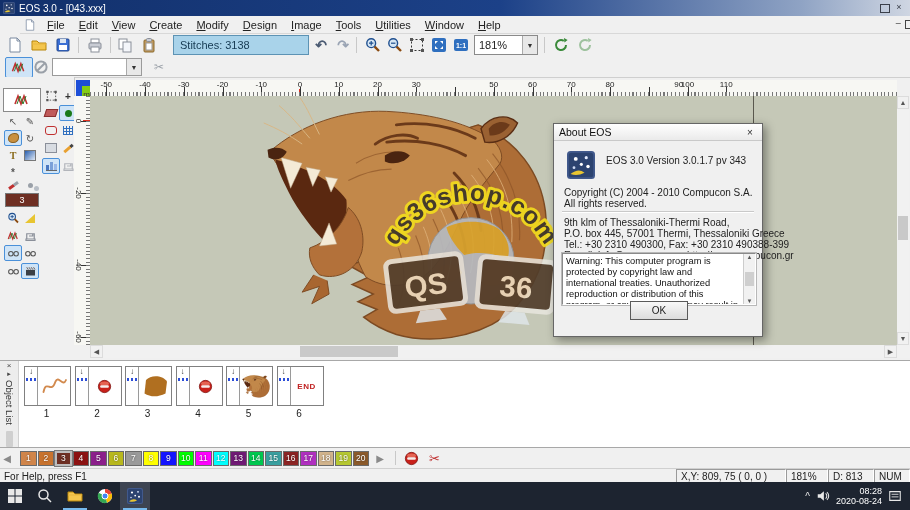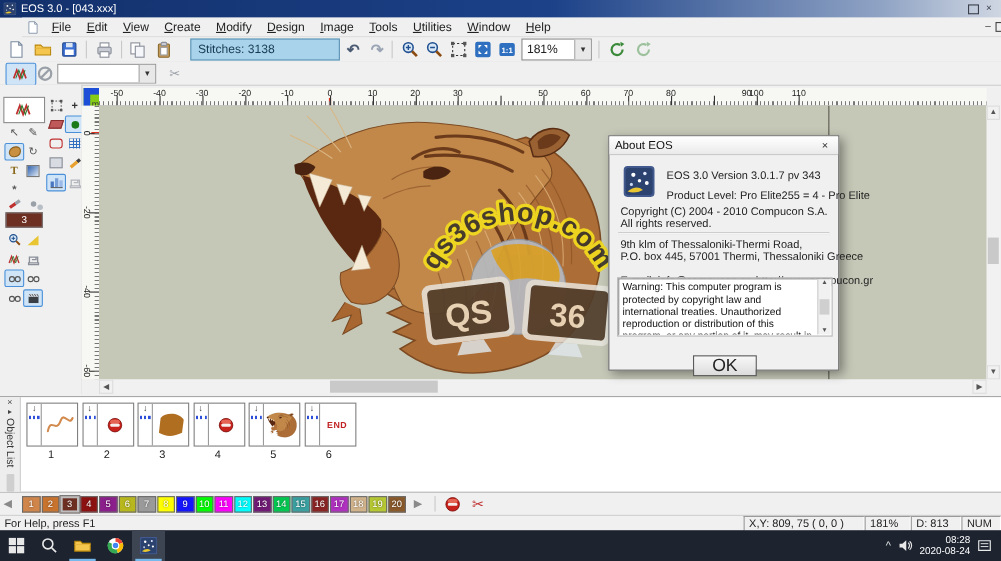--- a/index.html
+++ b/index.html
@@ -107,22 +107,22 @@
      display:flex;align-items:center;padding:0 5px;font-size:10.5px;color:#111;}
   #dlg-close{margin-left:auto;width:14px;text-align:center;color:#333;font-size:10px;}
   #dlg-body{position:relative;height:196px;}
   .dl{position:absolute;left:10px;white-space:nowrap;}
   #dlg-hr{position:absolute;left:8px;right:8px;top:70px;height:1px;background:#c9c9c9;border-bottom:1px solid #fff;}
   #warnbox{position:absolute;left:8px;top:112px;width:192px;height:50px;background:#fff;
      border:1px solid;border-color:#8a8a8a #fff #fff #8a8a8a;outline:1px solid #b8b8b8;display:flex;}
   #warntext{flex:1;padding:2px 3px;font-size:9.3px;line-height:11px;color:#111;overflow:hidden;}
   #warnscroll{width:11px;background:#f1f1f1;border-left:1px solid #ccc;display:flex;flex-direction:column;align-items:center;justify-content:space-between;font-size:6px;color:#555;}
   #warnscroll .th{width:9px;height:14px;background:#cfcfcf;}
-  #ok-btn{position:absolute;left:76px;top:182px;width:56px;height:17px;background:linear-gradient(#f8f8f8,#dcdcdc);
-     border:1px solid #5a5a5a;display:flex;align-items:center;justify-content:center;font-size:16px;}
+  #ok-btn{position:absolute;left:76px;top:160px;width:56px;height:17px;background:linear-gradient(#f8f8f8,#dcdcdc);
+     border:1px solid #5a5a5a;display:flex;align-items:center;justify-content:center;font-size:10px;}
 </style>
 </head>
 <body>
 
 <div id="app">
 
   <svg width="0" height="0" style="position:absolute">
     <defs>
       <symbol id="ic-eos" viewBox="0 0 16 16">
           <rect width="16" height="16" rx="2" fill="#41598c"></rect>
@@ -783,26 +783,26 @@
   <div id="dialog" class="abs">
     <div id="dlg-title">
       <span>About EOS</span>
       <span id="dlg-close">×</span>
     </div>
     <div id="dlg-body">
       <svg class="abs" style="left:12px;top:10px;width:30px;height:28px">
           <use href="#ic-eos"></use>
         </svg>
       <span class="dl" style="left:52px;top:14px">EOS 3.0 Version 3.0.1.7 pv 343</span>
-      <span class="dl" style="left:52px;top:32px">Product Level:  Pro Elite255 =  4  - Pro Elite</span>
       <span class="dl" style="top:46px">Copyright (C) 2004 - 2010 Compucon S.A.</span>
       <span class="dl" style="top:57px">All rights reserved.</span>
       <div id="dlg-hr"></div>
       <span class="dl" style="top:76px">9th klm of Thessaloniki-Thermi Road,</span>
       <span class="dl" style="top:87px">P.O. box 445, 57001 Thermi, Thessaloniki Greece</span>
+      <span class="dl" style="top:98px">Tel.: +30 2310 490300, Fax: +30 2310 490388-399</span>
       <span class="dl" style="top:109px">E-mail: info@compucon.gr,  http://www.compucon.gr</span>
       <div id="warnbox">
         <div id="warntext">Warning: This computer program is protected by copyright law and international treaties. Unauthorized reproduction or distribution of this program, or any portion of it, may result in severe</div>
         <div id="warnscroll">
           <span>▲</span>
           <span class="th"></span>
           <span>▼</span>
         </div>
       </div>
       <div id="ok-btn">OK</div>

